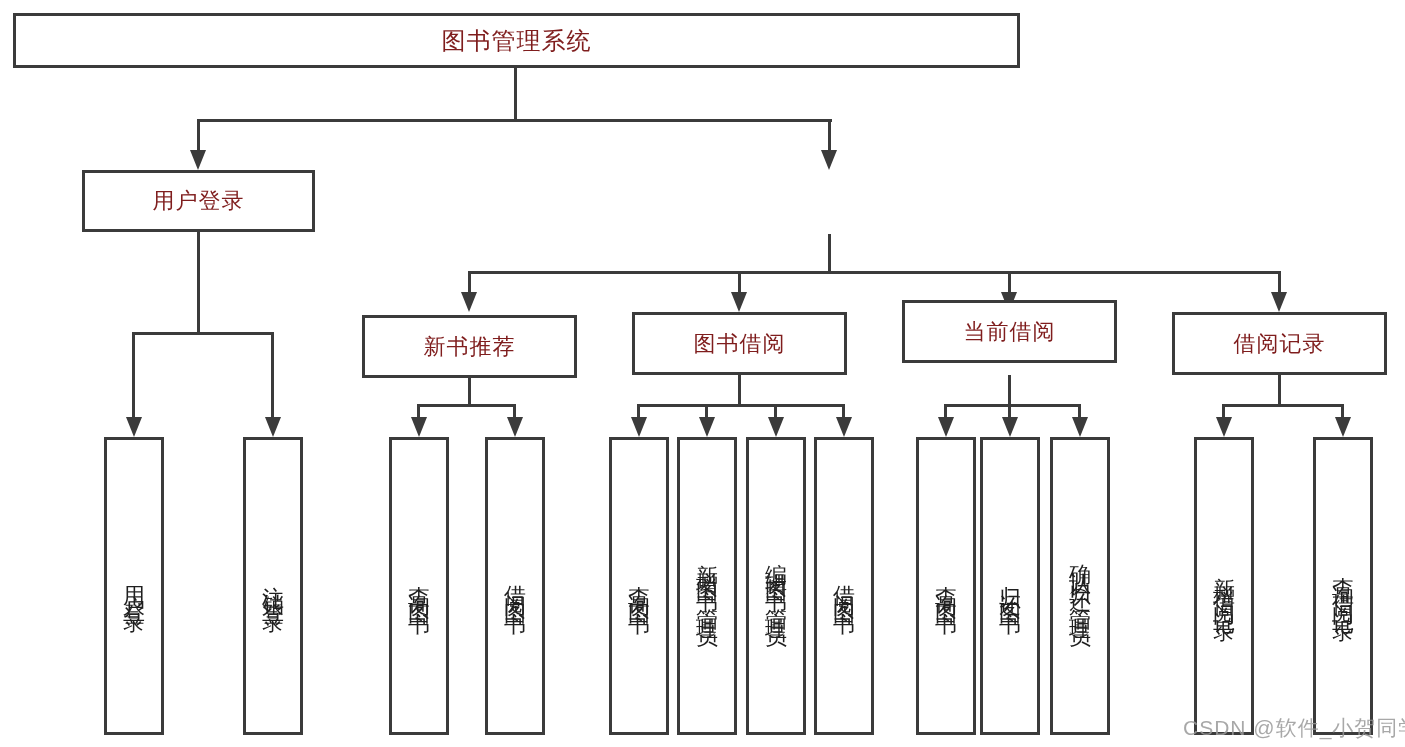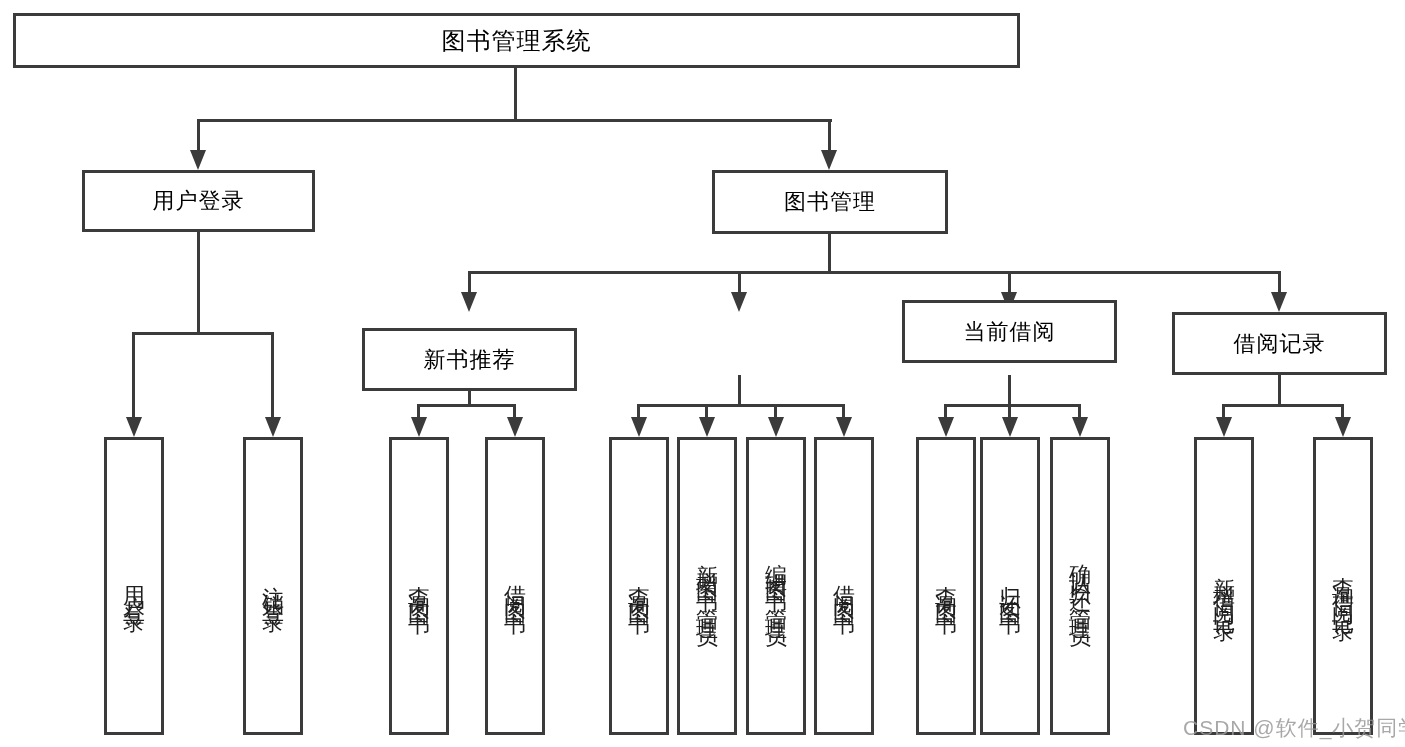--- a/index.html
+++ b/index.html
@@ -8,27 +8,27 @@
     font-family:"Liberation Sans","DejaVu Sans",sans-serif;
     color:#1f1f1f;
   }
   .stage{position:absolute;left:0;top:0;width:1405px;height:747px;background:#ffffff;}
 
   
   .box{
     position:absolute;box-sizing:border-box;
     border:3px solid #3b3b3b;background:#ffffff;
     display:flex;align-items:center;justify-content:center;
-    font-size:22px;letter-spacing:1px;color:#000000;
+    font-size:22px;letter-spacing:1px;color:#7f1d1d;
     z-index:2;
   }
   .root{left:13px;top:13px;width:1007px;height:55px;font-size:24px;}
   .l2a{left:82px;top:170px;width:233px;height:62px;}
   .l2b{left:712px;top:170px;width:236px;height:64px;}
-  .l3a{left:362px;top:328px;width:215px;height:63px;}
+  .l3a{left:362px;top:315px;width:215px;height:63px;}
   .l3b{left:632px;top:312px;width:215px;height:63px;}
   .l3c{left:902px;top:300px;width:215px;height:63px;}
   .l3d{left:1172px;top:312px;width:215px;height:63px;}
 
   
   .vbox{
     position:absolute;box-sizing:border-box;top:437px;width:60px;height:298px;
     border:3px solid #3b3b3b;background:#ffffff;
     writing-mode:vertical-lr;text-orientation:mixed;
     display:flex;align-items:center;justify-content:center;
@@ -65,41 +65,41 @@
   <div class="box root">图书管理系统</div>
 
   <div class="vline" style="left:514px;top:68px;height:52px;"></div>
   <div class="hline" style="left:197px;top:119px;width:635px;"></div>
   <div class="vline" style="left:197px;top:119px;height:33px;"></div>
   <div class="arrow" style="left:190px;top:150px;"></div>
   <div class="vline" style="left:828px;top:119px;height:33px;"></div>
   <div class="arrow" style="left:821px;top:150px;"></div>
 
   <div class="box l2a">用户登录</div>
-  <div class="box l2b">图书管理</div>
 
   <div class="vline" style="left:197px;top:232px;height:103px;"></div>
   <div class="hline" style="left:132px;top:332px;width:142px;"></div>
   <div class="vline" style="left:132px;top:332px;height:87px;"></div>
   <div class="arrow" style="left:126px;top:417px;"></div>
   <div class="vline" style="left:271px;top:332px;height:87px;"></div>
   <div class="arrow" style="left:265px;top:417px;"></div>
 
   <div class="vline" style="left:828px;top:234px;height:40px;"></div>
   <div class="hline" style="left:468px;top:271px;width:813px;"></div>
   <div class="vline" style="left:468px;top:271px;height:23px;"></div>
   <div class="arrow" style="left:461px;top:292px;"></div>
   <div class="vline" style="left:738px;top:271px;height:23px;"></div>
   <div class="arrow" style="left:731px;top:292px;"></div>
   <div class="vline" style="left:1008px;top:271px;height:23px;"></div>
   <div class="arrow" style="left:1001px;top:292px;"></div>
   <div class="vline" style="left:1278px;top:271px;height:23px;"></div>
   <div class="arrow" style="left:1271px;top:292px;"></div>
 
   <div class="box l3a">新书推荐</div>
+  <div class="box l3b">图书借阅</div>
   <div class="box l3c">当前借阅</div>
   <div class="box l3d">借阅记录</div>
 
   <div class="vline" style="left:468px;top:375px;height:31px;"></div>
   <div class="hline" style="left:417px;top:404px;width:99px;"></div>
   <div class="vline" style="left:417px;top:404px;height:15px;"></div>
   <div class="arrow" style="left:411px;top:417px;"></div>
   <div class="vline" style="left:513px;top:404px;height:15px;"></div>
   <div class="arrow" style="left:507px;top:417px;"></div>
 

